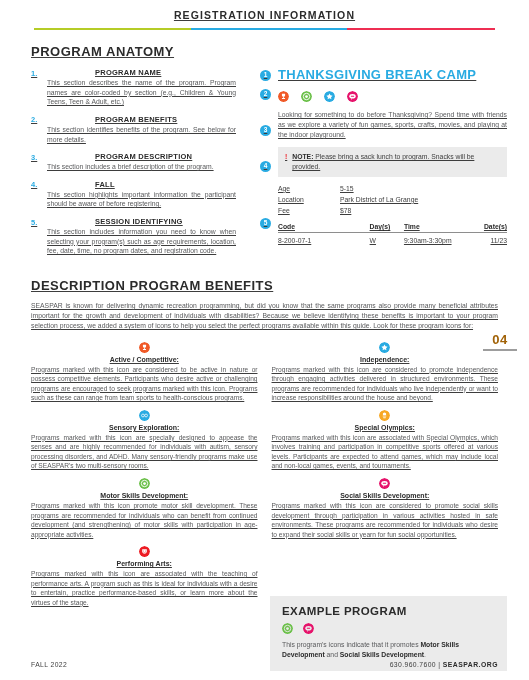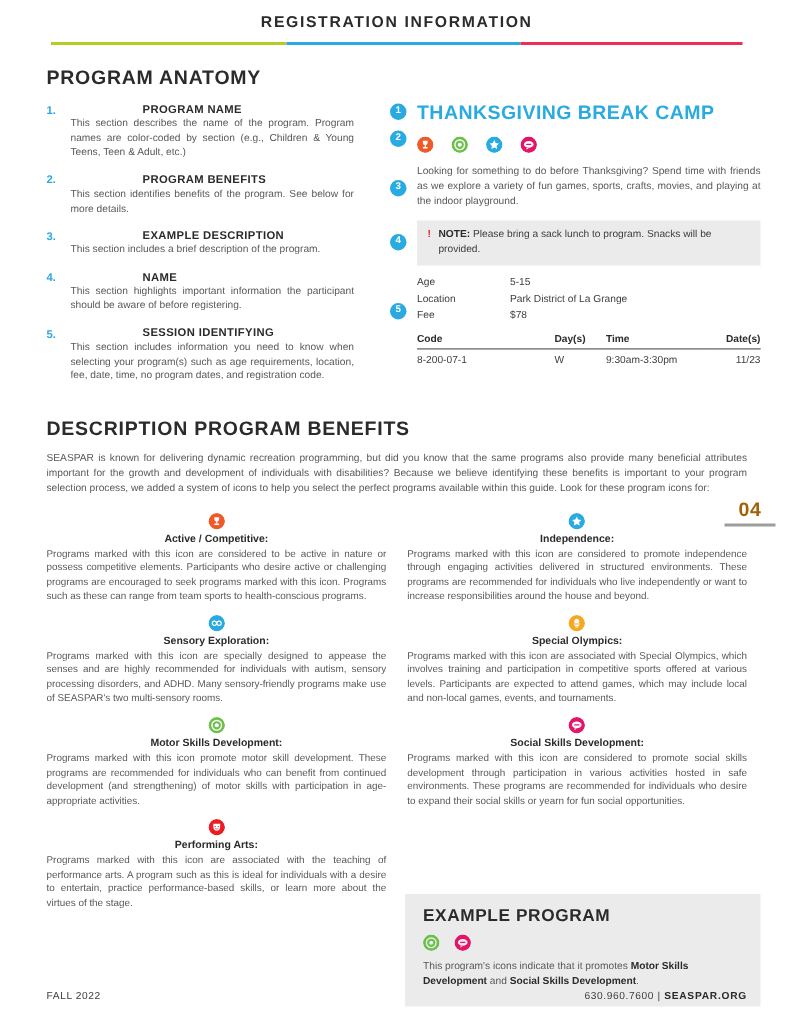--- a/index.html
+++ b/index.html
@@ -3,21 +3,21 @@
 <meta charset="utf-8">
 <style>
   * { box-sizing: border-box; margin: 0; padding: 0; }
   html, body {
     width: 529px; height: 680px;
     background: #ffffff;
     font-family: "Liberation Sans", sans-serif;
     color: #3d3d3d;
     overflow: hidden;
   }
-  .page { position: relative; width: 529px; height: 680px; }
+  .page { position: relative; width: 529px; height: 680px; text-decoration: underline; }
 
   
   .hdr-title {
     text-align: center;
     font-size: 10.5px;
     font-weight: bold;
     letter-spacing: 1.1px;
     color: #2b2b2b;
     padding-top: 9px;
   }
@@ -61,21 +61,21 @@
   }
 
   
   .badge {
     display: inline-flex; align-items: center; justify-content: center;
     width: 11px; height: 11px; border-radius: 50%;
     background: #29abe2; color: #fff;
     font-size: 6.5px; font-weight: bold; line-height: 1;
     flex: 0 0 11px;
   }
-  .ex-row { display: flex; align-items: flex-start; }
+  .ex-row { display: flex; align-items: center; }
   .ex-row .badge { margin-right: 7px; margin-top: 1px; }
   .ex-title {
     font-size: 13px; font-weight: bold; color: #29abe2;
     letter-spacing: .3px; line-height: 1;
   }
   .icon-row { display: flex; align-items: center; gap: 12px; margin: 8px 0 0 0; }
 
   .ico { display: block; border-radius: 50%; position: relative; }
   .ico-12 { width: 11px; height: 11px; }
 
@@ -176,28 +176,28 @@
       <div class="numitem">
         <div class="num">2.</div>
         <div class="body">
           <div class="t">PROGRAM BENEFITS</div>
           <div class="d">This section identifies benefits of the program. See below for more details.</div>
         </div>
       </div>
       <div class="numitem">
         <div class="num">3.</div>
         <div class="body">
-          <div class="t">EXAMPLE DESCRIPTION</div>
+          <div class="t">PROGRAM DESCRIPTION</div>
           <div class="d">This section includes a brief description of the program.</div>
         </div>
       </div>
       <div class="numitem">
         <div class="num">4.</div>
         <div class="body">
-          <div class="t">NAME</div>
+          <div class="t">FALL</div>
           <div class="d">This section highlights important information the participant should be aware of before registering.</div>
         </div>
       </div>
       <div class="numitem">
         <div class="num">5.</div>
         <div class="body">
           <div class="t">SESSION IDENTIFYING</div>
           <div class="d">This section includes information you need to know when selecting your program(s) such as age requirements, location, fee, date, time, no program dates, and registration code.</div>
         </div>
       </div>

